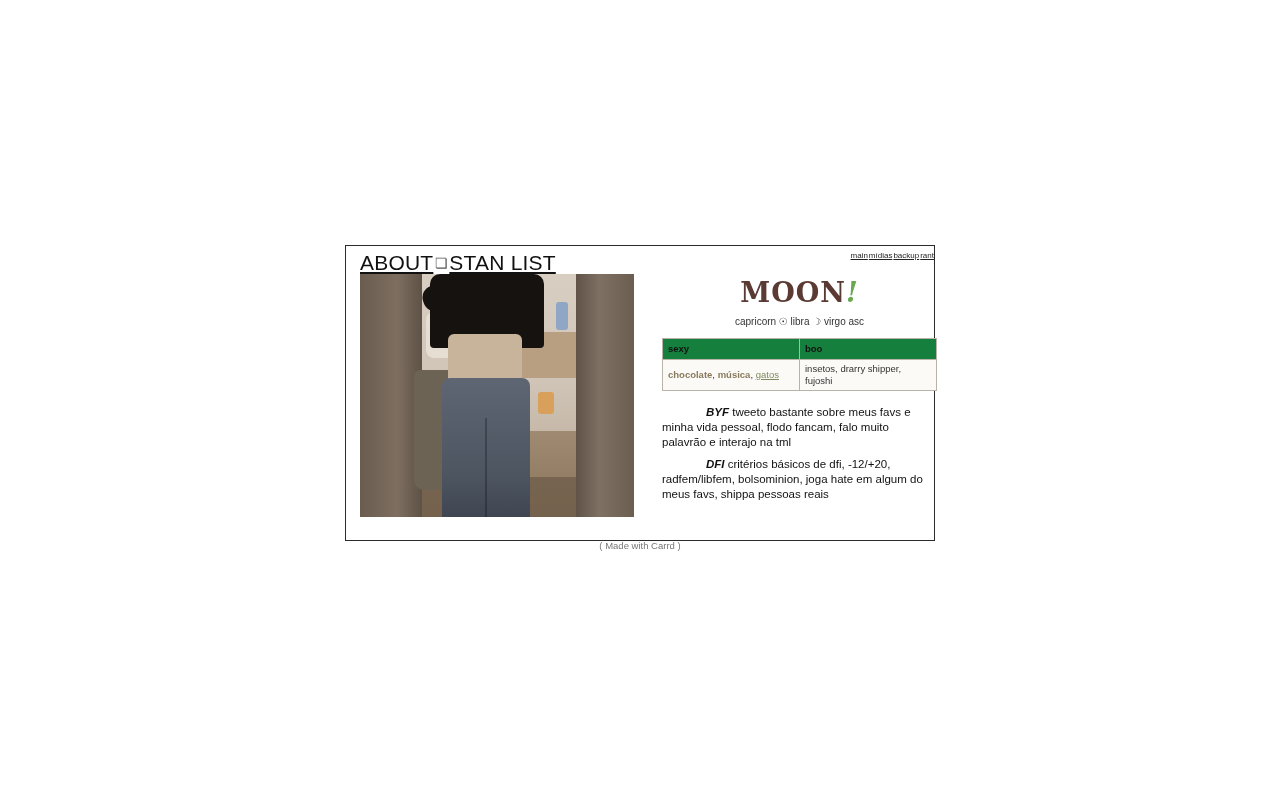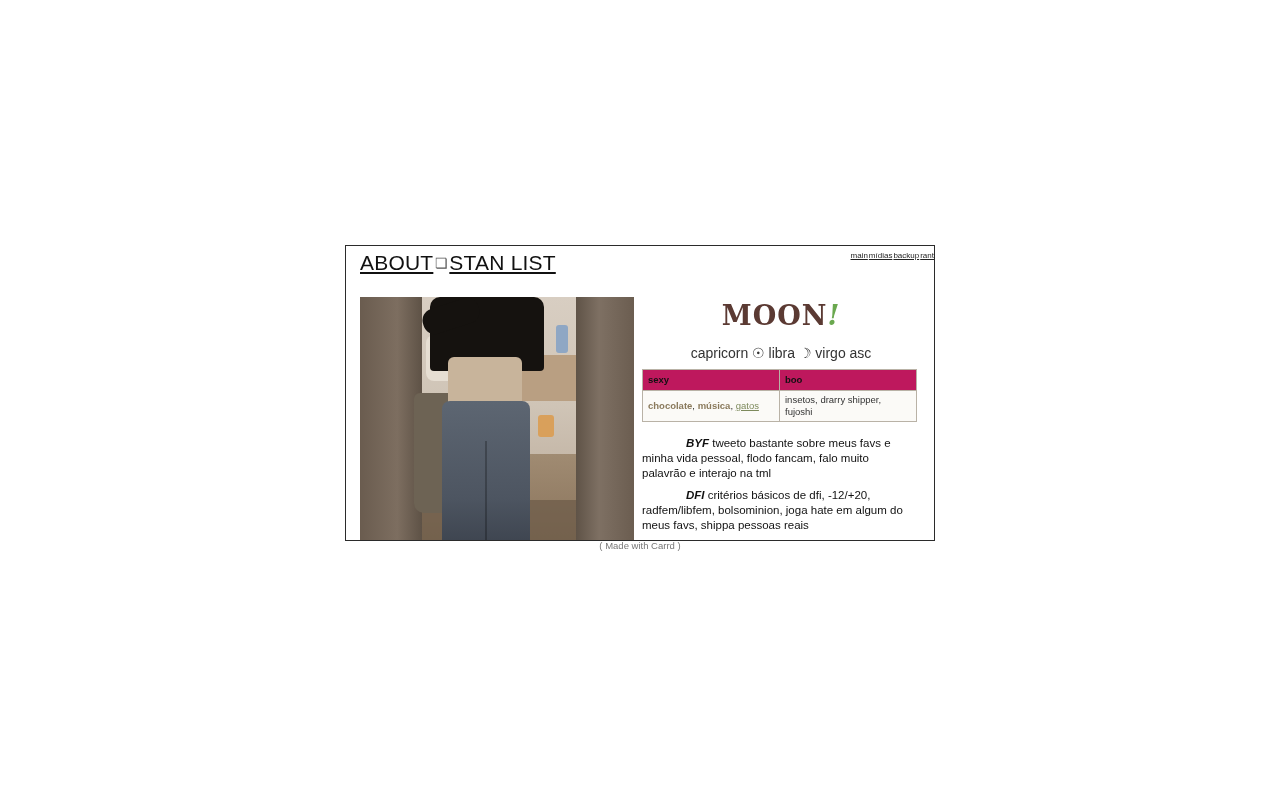--- a/index.html
+++ b/index.html
@@ -73,26 +73,26 @@
     color: #222;
     text-decoration: underline;
     cursor: pointer;
     margin-left: 1px;
   }
 
   
   .body-wrap {
     position: absolute;
     left: 0;
-    top: 51px;
+    top: 28px;
     width: 100%;
     padding: 0 14px;
     box-sizing: border-box;
     display: flex;
-    gap: 8px;
+    gap: 28px;
   }
 
   
   .photo {
     width: 274px;
     height: 243px;
     flex: 0 0 274px;
     position: relative;
     overflow: hidden;
     background: #6e6155;
@@ -202,42 +202,42 @@
   }
   .tagline b { font-weight: bold; }
   .tagline a {
     color: #111;
     text-decoration: underline;
     cursor: pointer;
   }
 
   .subline {
     text-align: center;
-    font-size: 14px;
+    font-size: 10px;
     color: #333;
-    margin-top: 16px;
+    margin-top: 8px;
     line-height: 12px;
   }
 
   
   table.likes {
     margin-top: 10px;
     width: 275px;
     border-collapse: collapse;
     table-layout: fixed;
   }
   table.likes th, table.likes td {
     border: 1px solid #b9b2a6;
     font-size: 9.5px;
     text-align: left;
     padding: 3px 5px;
     line-height: 12px;
   }
   table.likes th {
-    background: #be185d;
+    background: #15803d;
     font-weight: bold;
     color: #111;
     height: 14px;
   }
   table.likes td {
     background: #fbfaf7;
     color: #333;
     height: 14px;
   }
   td .hl { color: #8a7a5c; font-weight: bold; }

